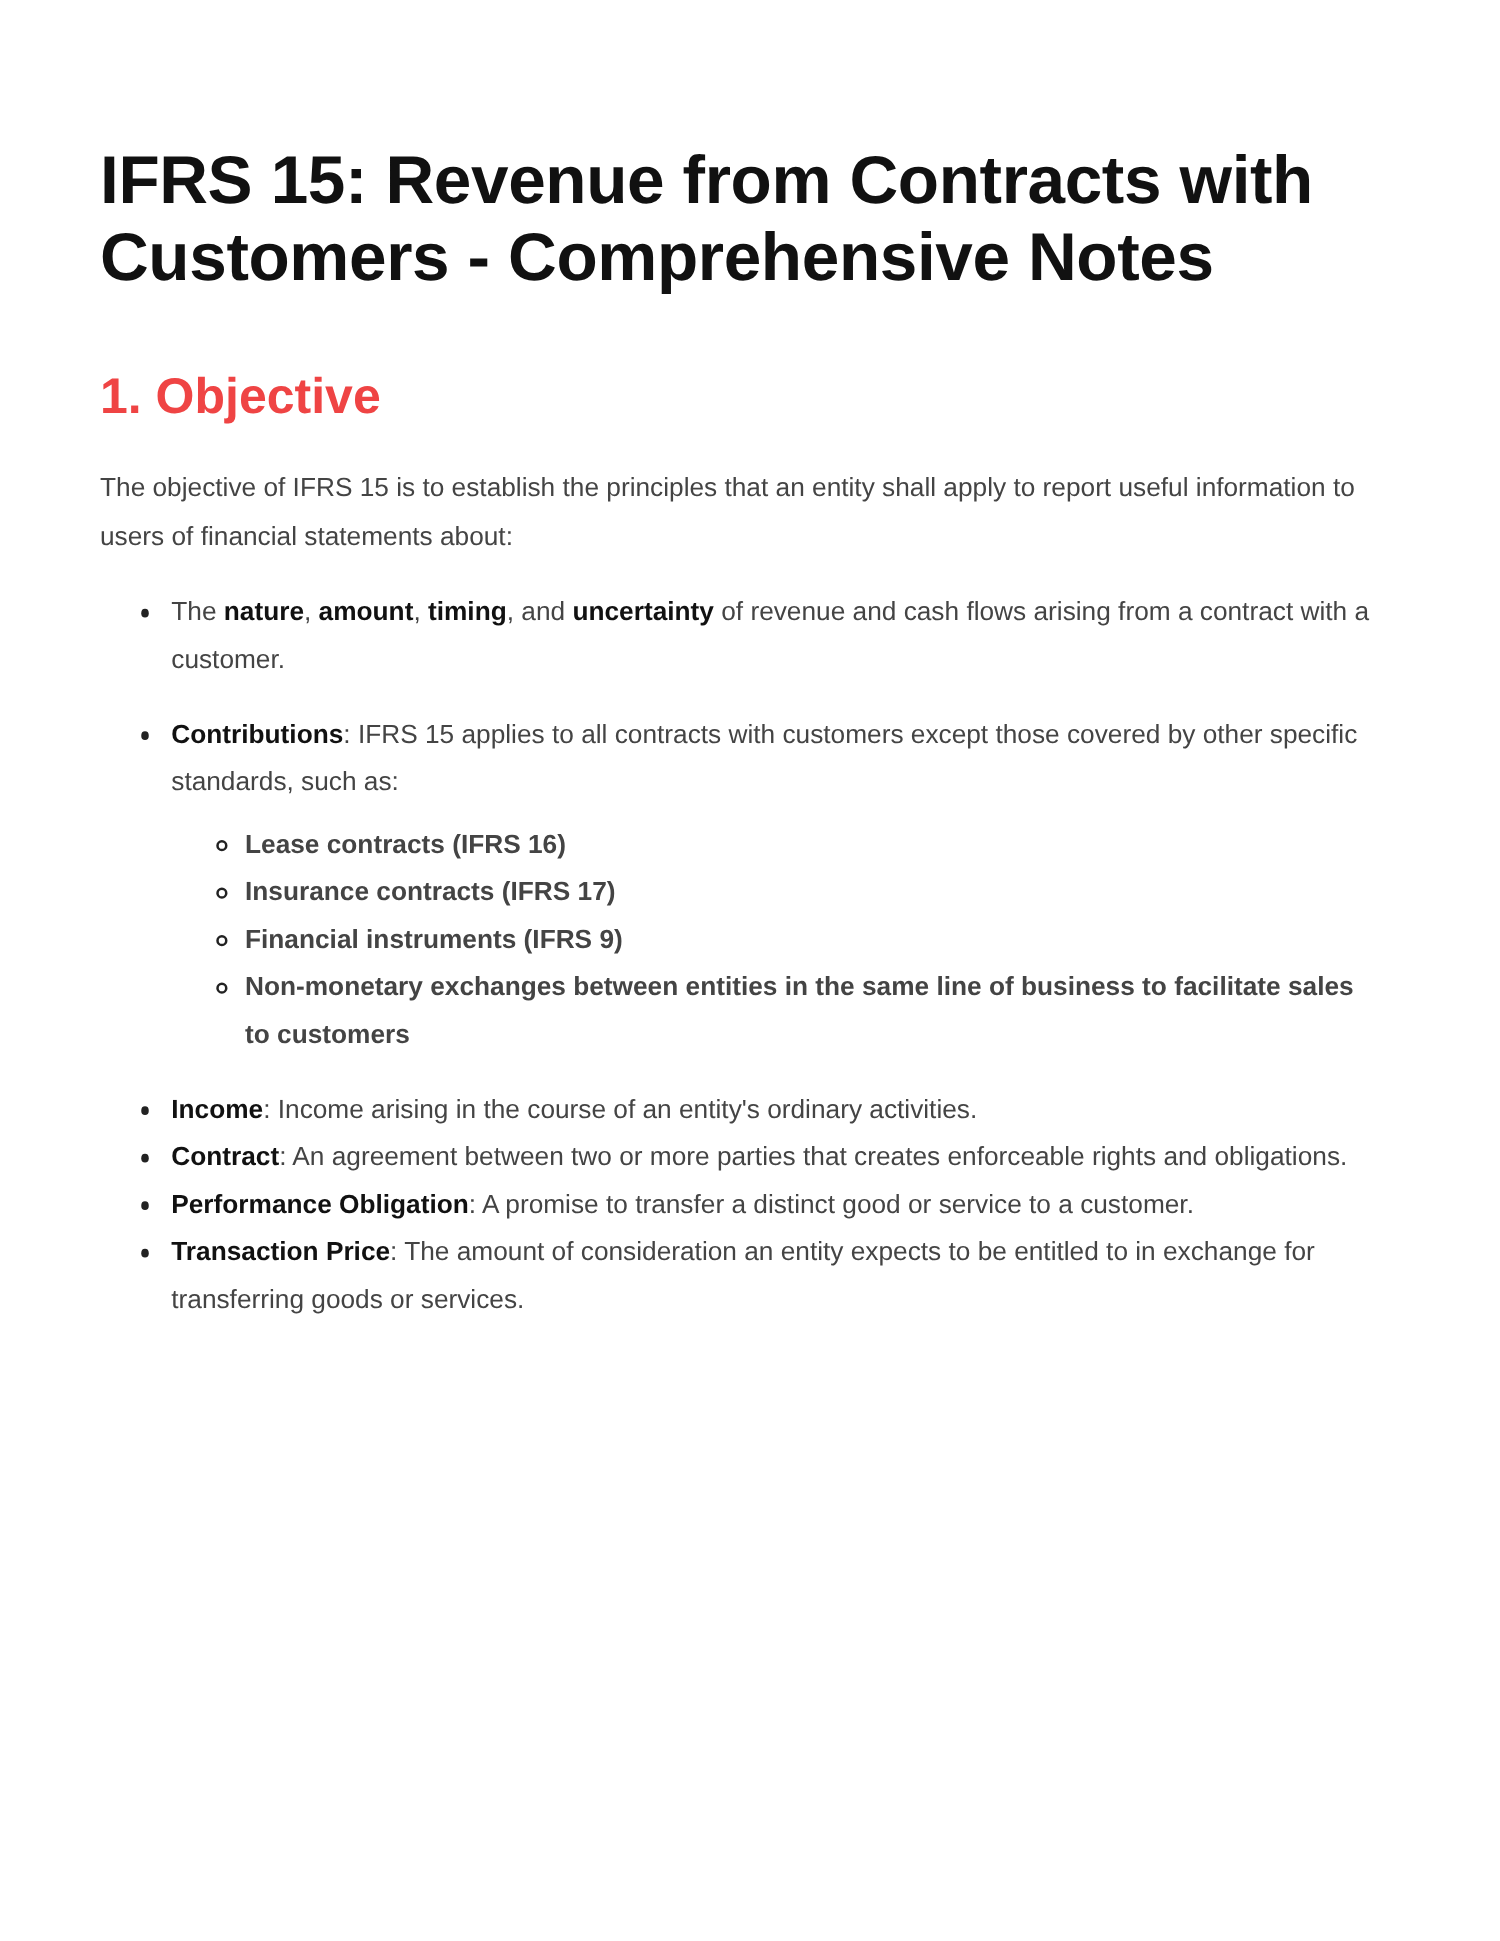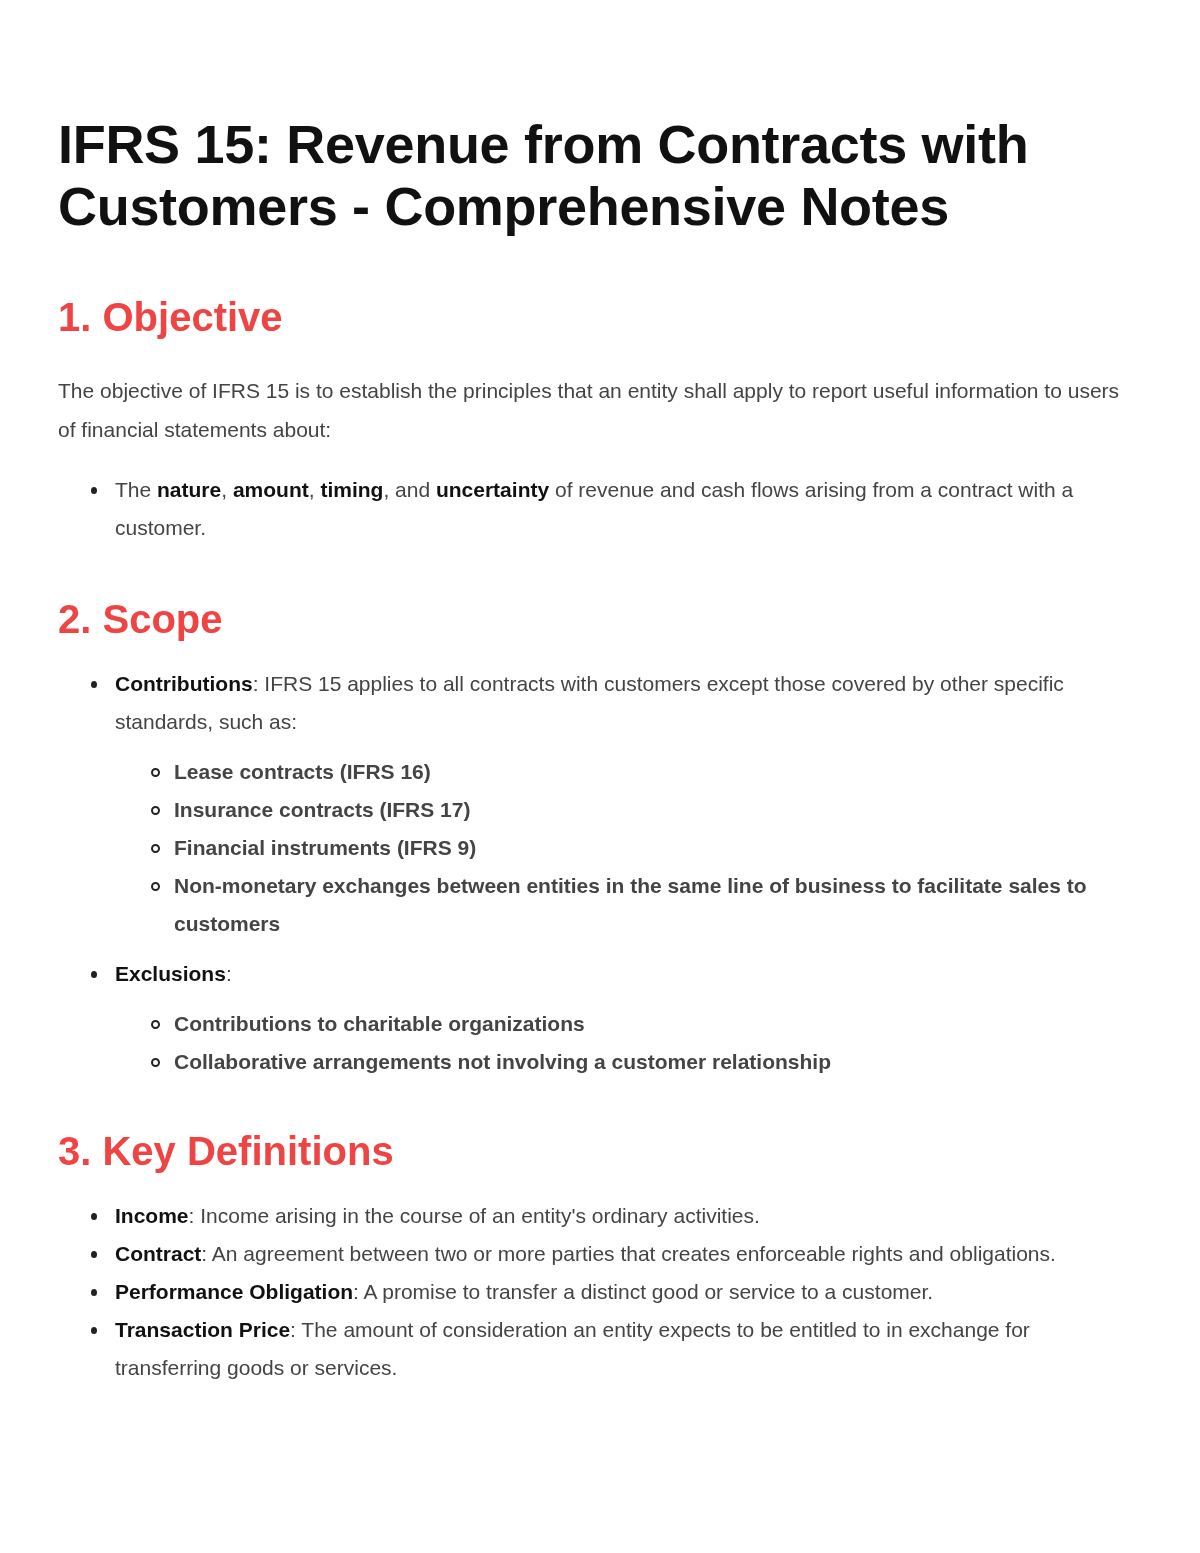--- a/index.html
+++ b/index.html
@@ -1,21 +1,21 @@
 <!DOCTYPE html>
 <html><head>
 <meta charset="utf-8">
 <style>
   html, body { margin: 0; padding: 0; background: #ffffff; }
   body {
     width: 1200px; height: 1553px; overflow: hidden;
     font-family: "Liberation Sans", sans-serif;
     color: #333333;
   }
-  .page { position: relative; padding: 0 58px; }
+  .page { position: relative; padding: 0 80px; }
   h1 {
     margin: 0; padding-top: 113px;
     font-size: 54px; line-height: 62px; font-weight: bold; color: #111111;
     letter-spacing: -0.3px;
   }
   h2 {
     margin: 0; font-size: 40px; line-height: 48px; font-weight: bold; color: #ef4444;
   }
   .h-obj { margin-top: 56px; }
   .h-scope { margin-top: 48px; }
@@ -48,38 +48,30 @@
 
 <div class="page">
   <h1>IFRS 15: Revenue from Contracts with Customers - Comprehensive Notes</h1>
 
   <h2 class="h-obj">1. Objective</h2>
   <p>The objective of IFRS 15 is to establish the principles that an entity shall apply to report useful information to users of financial statements about:</p>
   <ul class="l1">
     <li><span>The </span><b>nature</b><span>, </span><b>amount</b><span>, </span><b>timing</b><span>, and </span><b>uncertainty</b><span> of revenue and cash flows arising from a contract with a customer.</span></li>
   </ul>
 
-  <h2 class="h-scope">2. Scope</h2>
   <ul class="l1 scope-list">
     <li><b>Contributions</b><span>: IFRS 15 applies to all contracts with customers except those covered by other specific standards, such as:</span>
       <ul class="l2">
         <li>Lease contracts (IFRS 16)</li>
         <li>Insurance contracts (IFRS 17)</li>
         <li>Financial instruments (IFRS 9)</li>
         <li>Non-monetary exchanges between entities in the same line of business to facilitate sales to customers</li>
       </ul>
     </li>
-    <li><b>Exclusions</b><span>:</span>
-      <ul class="l2">
-        <li>Contributions to charitable organizations</li>
-        <li>Collaborative arrangements not involving a customer relationship</li>
-      </ul>
-    </li>
   </ul>
 
-  <h2 class="h-defs">3. Key Definitions</h2>
   <ul class="l1 defs-list">
     <li><b>Income</b><span>: Income arising in the course of an entity's ordinary activities.</span></li>
     <li><b>Contract</b><span>: An agreement between two or more parties that creates enforceable rights and obligations.</span></li>
     <li><b>Performance Obligation</b><span>: A promise to transfer a distinct good or service to a customer.</span></li>
     <li><b>Transaction Price</b><span>: The amount of consideration an entity expects to be entitled to in exchange for transferring goods or services.</span></li>
   </ul>
 </div>
 
 </body></html>

